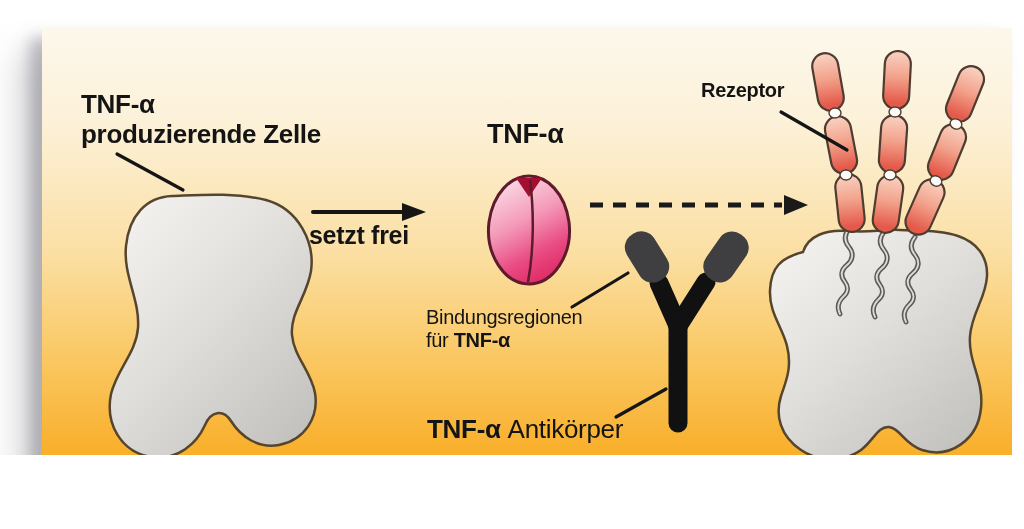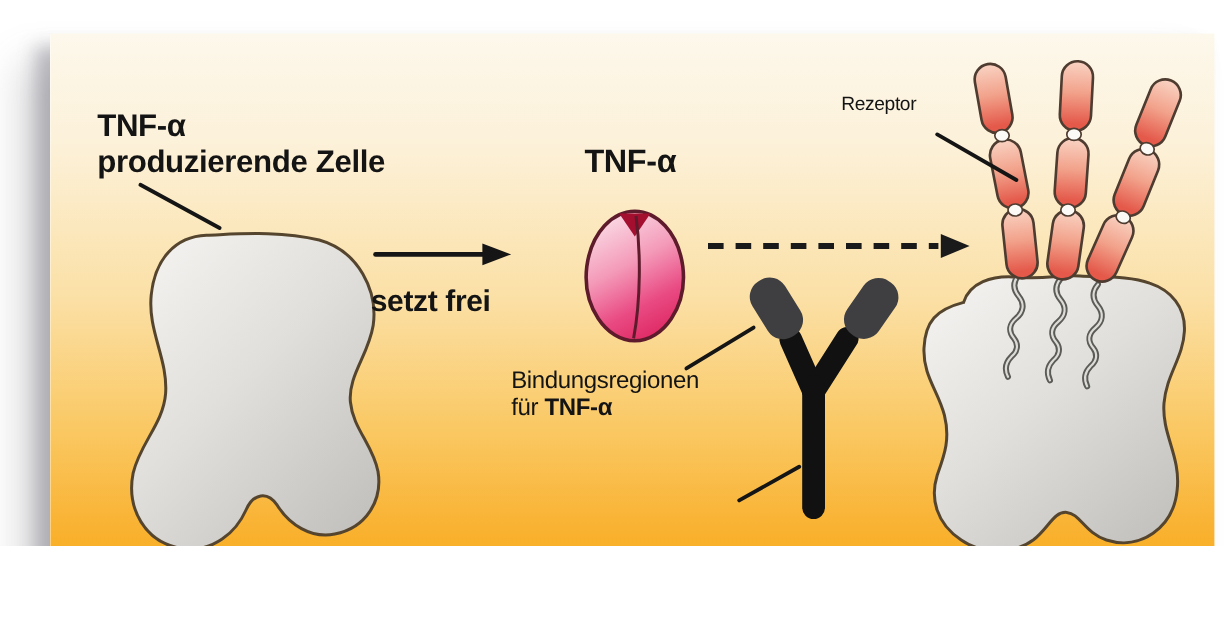--- a/index.html
+++ b/index.html
@@ -6,24 +6,24 @@
   .stage{position:relative;width:1024px;height:455px;background:#ffffff;overflow:hidden;
          font-family:"Liberation Sans", sans-serif;}
   .card{position:absolute;left:42px;top:28px;width:970px;height:458px;
         background:linear-gradient(180deg,#fdf8ec 0%,#fcf1d9 20%,#fbe0a6 48%,#fac863 72%,#f9b232 90%,#f8aa16 100%);
         box-shadow:-12px 10px 14px rgba(108,108,118,.42), -26px 24px 30px rgba(118,118,128,.26);}
   .art{position:absolute;left:0;top:0;width:1024px;height:529px;}
   .lbl{position:absolute;color:#141414;white-space:pre;letter-spacing:-0.3px;line-height:1.14;}
   .b{font-weight:bold;}
   .lbl-producing{left:81px;top:90px;font-size:26px;font-weight:bold;}
   .lbl-molecule{left:487px;top:119px;font-size:27px;font-weight:bold;}
-  .lbl-release{left:309px;top:221px;font-size:25px;font-weight:bold;margin-top:16px;}
+  .lbl-release{left:309px;top:221px;font-size:25px;font-weight:bold;}
   .lbl-binding{left:426px;top:306px;font-size:20px;font-weight:normal;}
   .lbl-antibody{left:427px;top:415px;font-size:26px;font-weight:normal;}
-  .lbl-receptor{left:701px;top:79px;font-size:16px;font-weight:normal;}
+  .lbl-receptor{left:701px;top:79px;font-size:20px;font-weight:bold;}
 </style>
 </head>
 <body>
 
 <div class="stage">
   <div class="card"></div>
 
   <svg class="art" viewBox="0 0 1024 529">
     <defs>
       <linearGradient id="gCell" x1="0" y1="0" x2="0.8" y2="1">
@@ -155,15 +155,16 @@
   <div class="lbl lbl-producing"><span>TNF-α</span>
 <span>produzierende Zelle</span></div>
 
   <div class="lbl lbl-release">setzt frei</div>
 
   <div class="lbl lbl-molecule">TNF-α</div>
 
   <div class="lbl lbl-binding"><span>Bindungsregionen</span>
 <span>für </span><span class="b">TNF-α</span></div>
 
+  <div class="lbl lbl-antibody"><span class="b">TNF-α</span><span> Antikörper</span></div>
 
   <div class="lbl lbl-receptor">Rezeptor</div>
 </div>
 
 </body></html>

